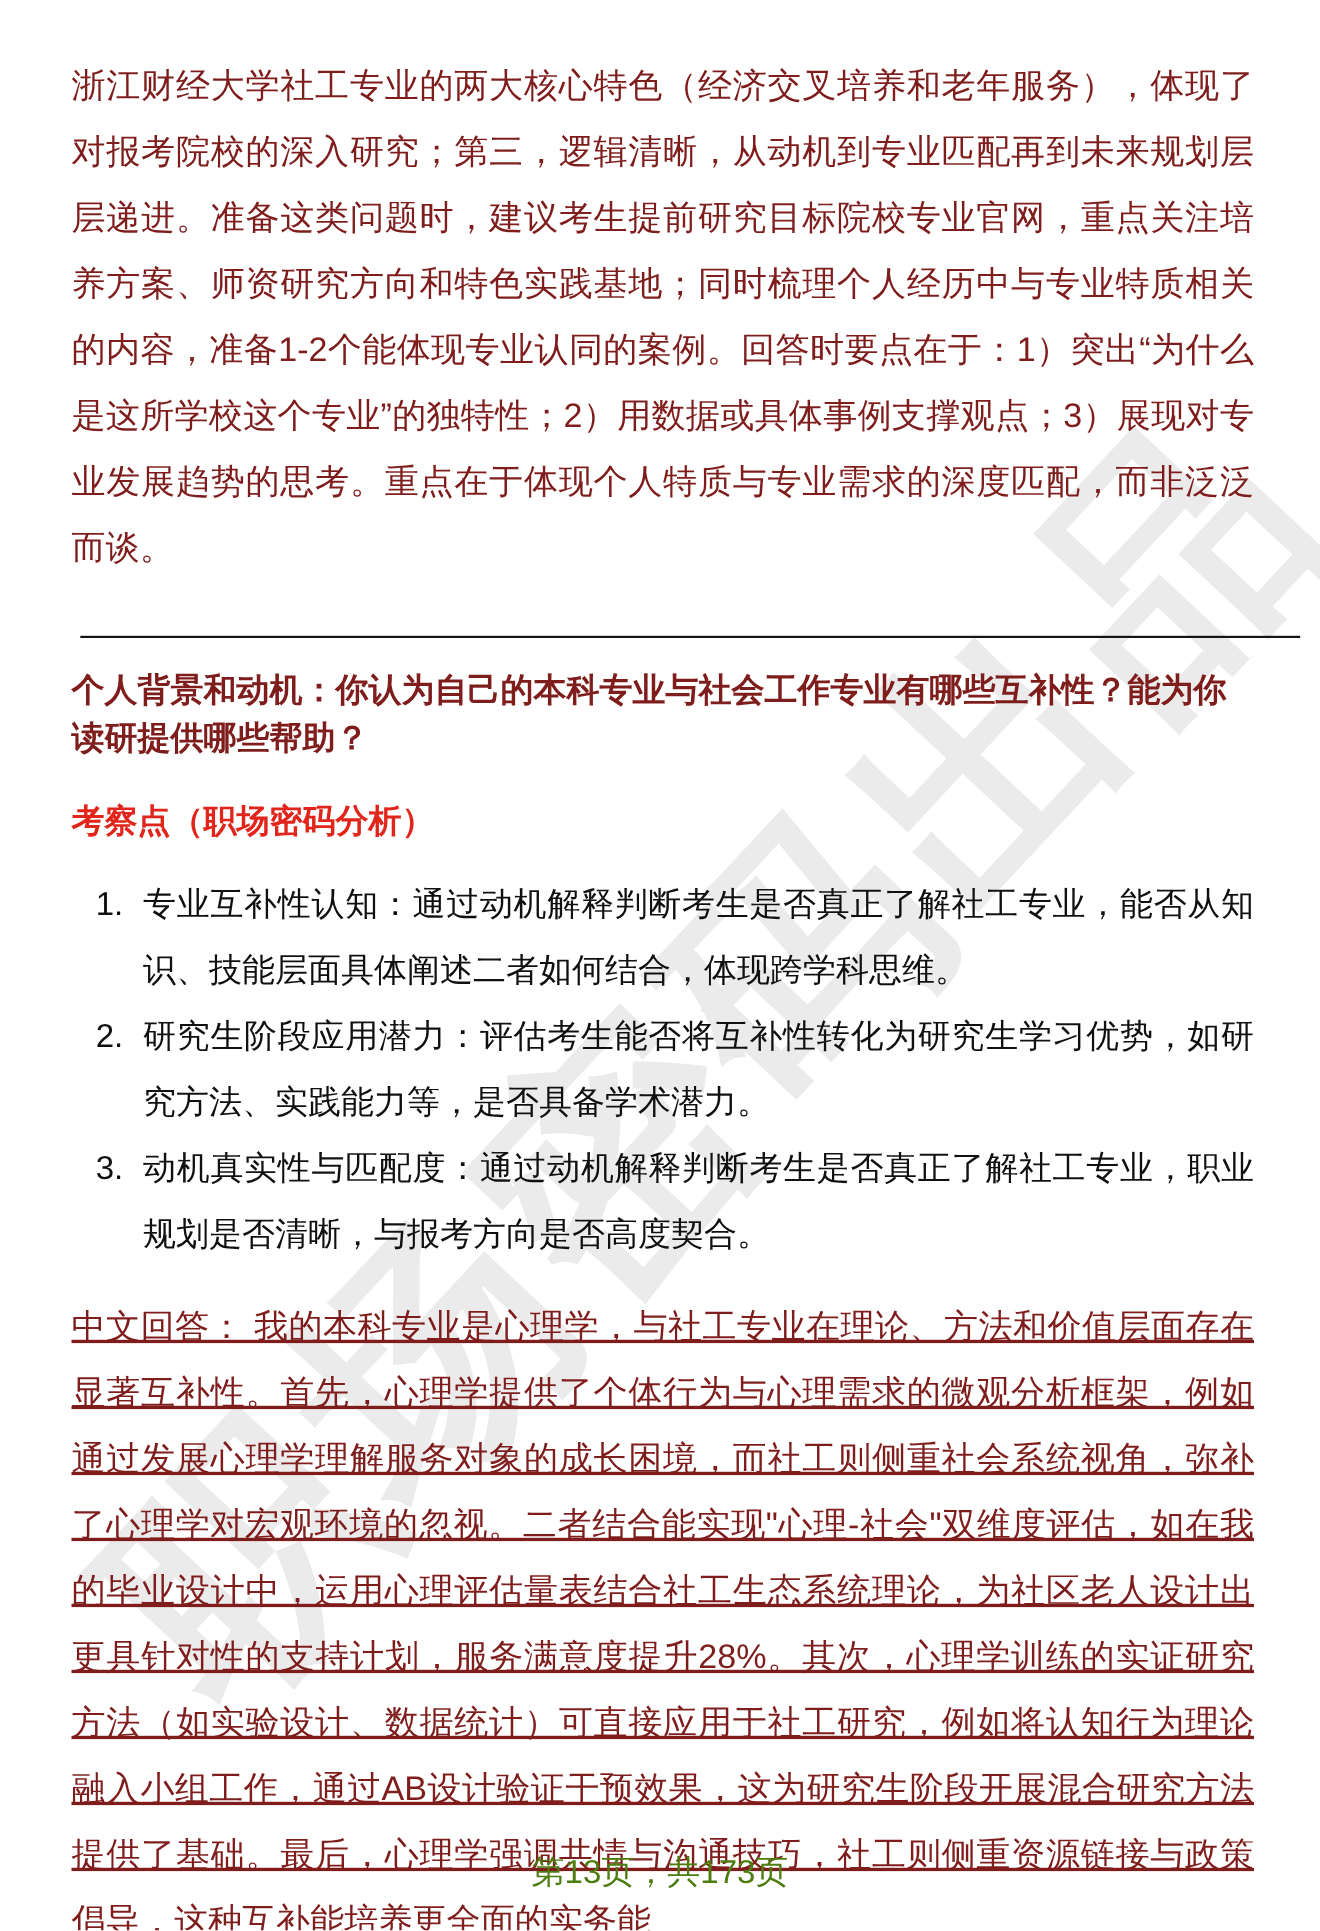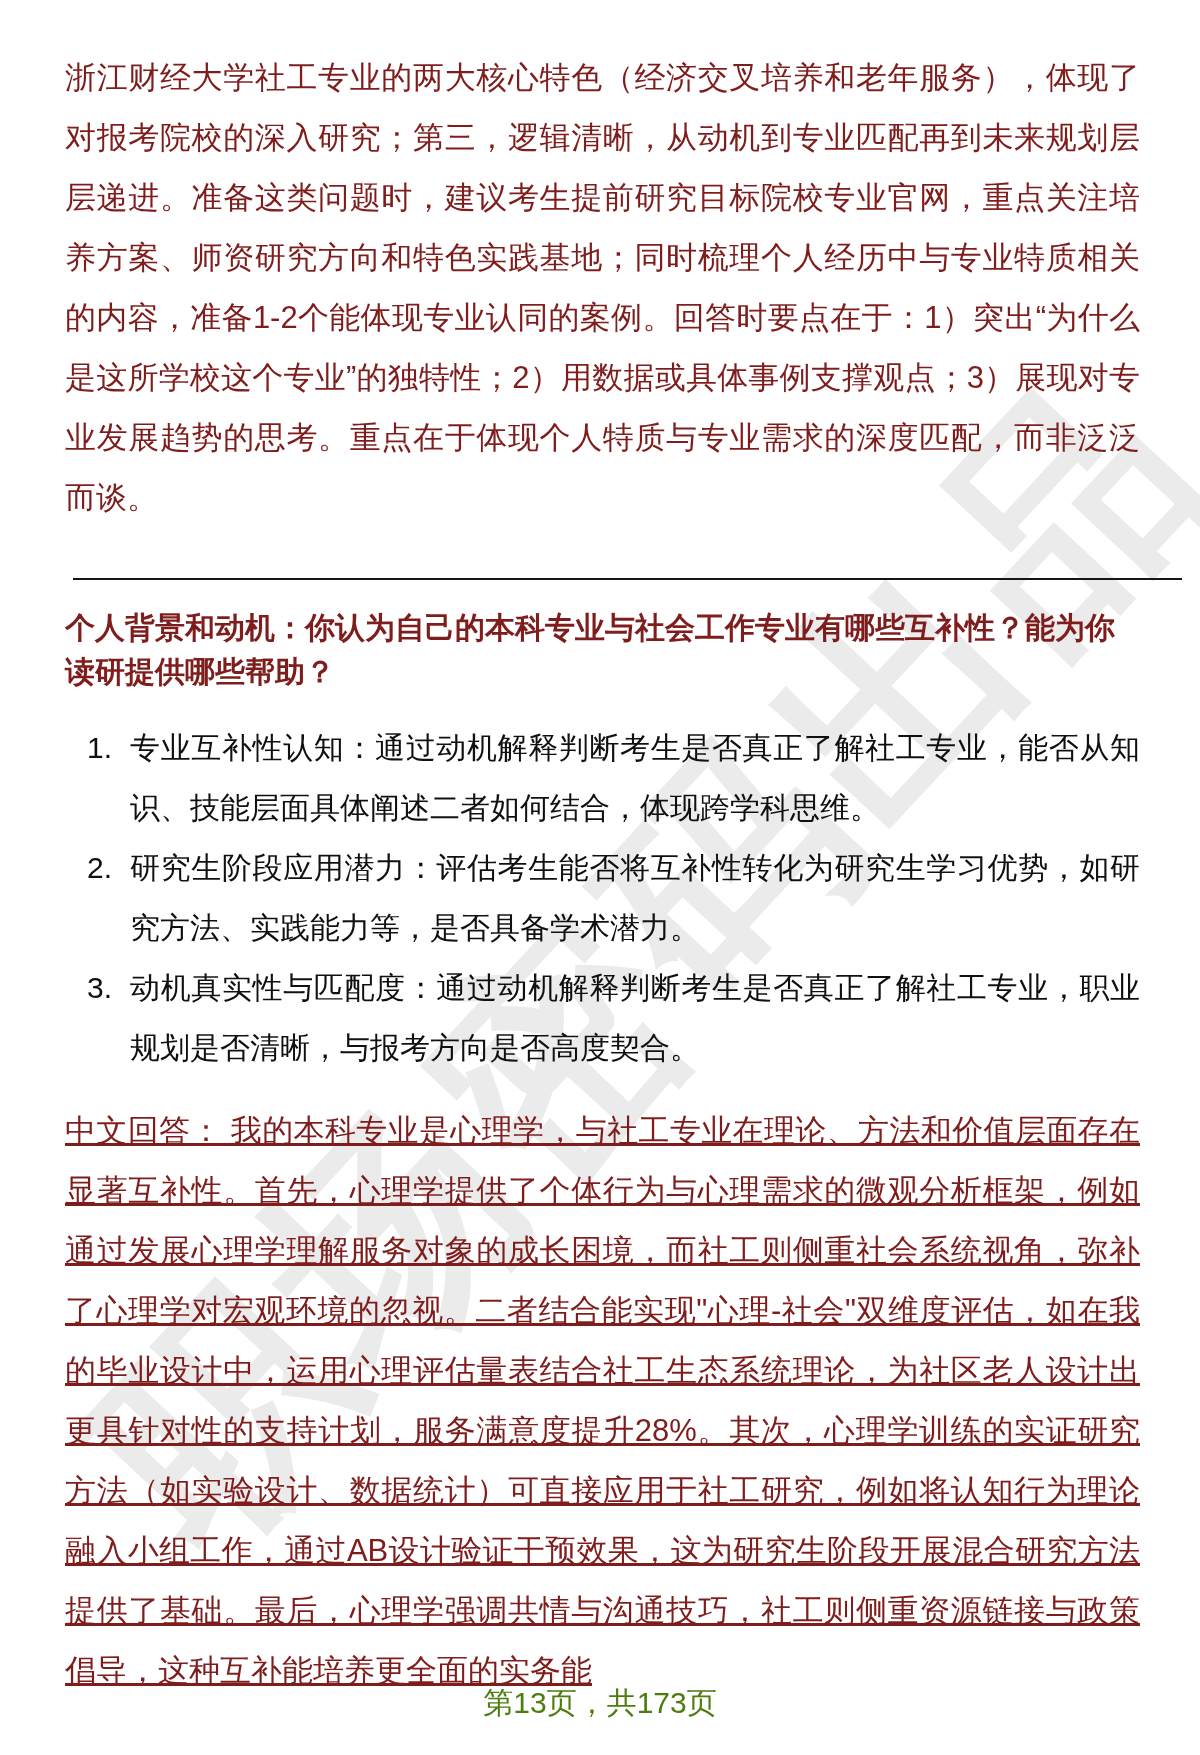--- a/index.html
+++ b/index.html
@@ -106,20 +106,21 @@
   <div class="watermark">职场密码出品</div>
 
   <div class="content">
 
     <p class="body-para">浙江财经大学社工专业的两大核心特色（经济交叉培养和老年服务），体现了对报考院校的深入研究；第三，逻辑清晰，从动机到专业匹配再到未来规划层层递进。准备这类问题时，建议考生提前研究目标院校专业官网，重点关注培养方案、师资研究方向和特色实践基地；同时梳理个人经历中与专业特质相关的内容，准备1-2个能体现专业认同的案例。回答时要点在于：1）突出“为什么是这所学校这个专业”的独特性；2）用数据或具体事例支撑观点；3）展现对专业发展趋势的思考。重点在于体现个人特质与专业需求的深度匹配，而非泛泛而谈。</p>
 
     <hr class="divider">
 
     <h2 class="question-heading">个人背景和动机：你认为自己的本科专业与社会工作专业有哪些互补性？能为你读研提供哪些帮助？</h2>
 
+    <h3 class="analysis-heading">考察点（职场密码分析）</h3>
 
     <ol class="points">
       <li>
         <span class="num">1.</span>
         <span class="txt">专业互补性认知：通过动机解释判断考生是否真正了解社工专业，能否从知识、技能层面具体阐述二者如何结合，体现跨学科思维。</span>
       </li>
       <li>
         <span class="num">2.</span>
         <span class="txt">研究生阶段应用潜力：评估考生能否将互补性转化为研究生学习优势，如研究方法、实践能力等，是否具备学术潜力。</span>
       </li>

